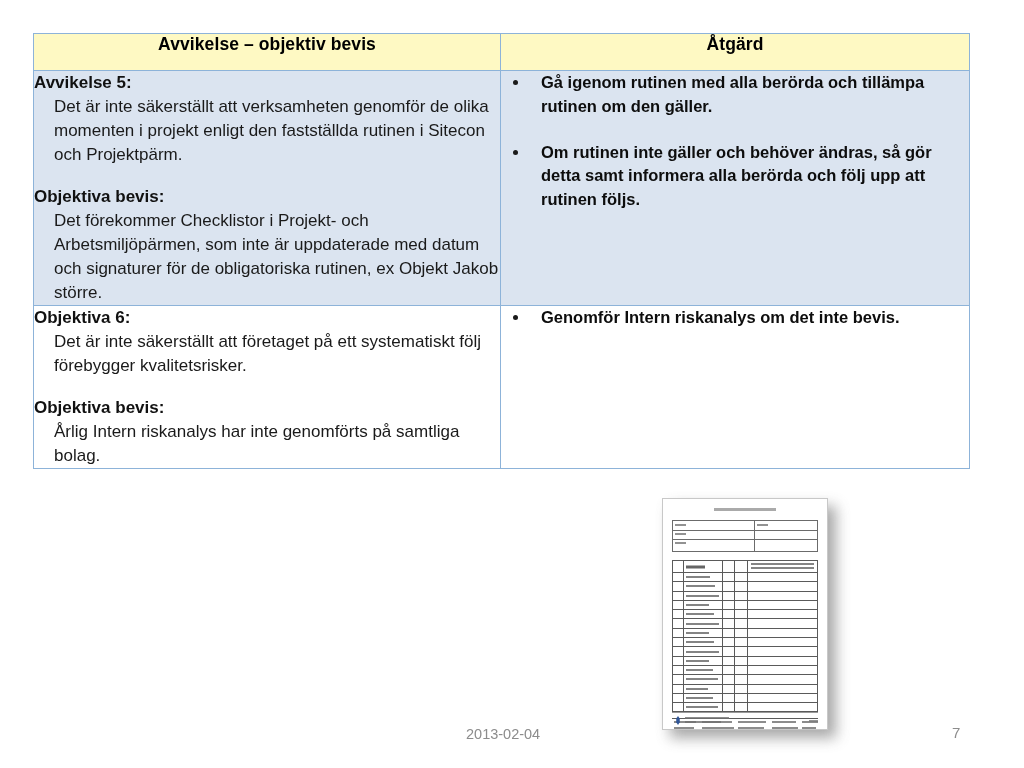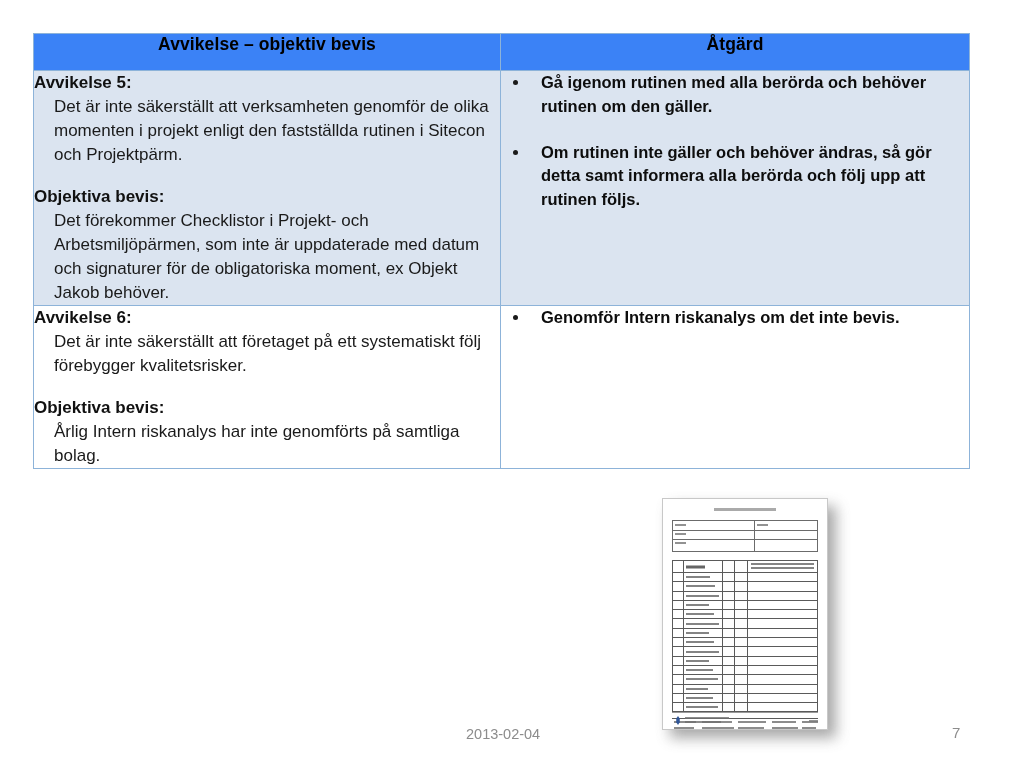--- a/index.html
+++ b/index.html
@@ -32,21 +32,21 @@
     border: 1px solid #8db3d9;
     vertical-align: top;
     padding: 0;
   }
 
   .col-left  { width: 467px; }
   .col-right { width: 469px; }
 
   
   .hdr-cell {
-    background: #3b82f6;
+    background: #fef9c3;
     height: 36px;
     text-align: center;
     vertical-align: middle;
     font-size: 17.5px;
     font-weight: bold;
     color: #000000;
     letter-spacing: .1px;
   }
 
   
@@ -246,39 +246,39 @@
       </tr>
     </thead>
     <tbody>
 
       <tr>
         <td class="shaded cell-pad-left">
           <div class="lbl">Avvikelse 5:</div>
           <div class="body-txt">Det är inte säkerställt att verksamheten genomför de olika momenten i projekt enligt den fastställda rutinen i Sitecon och Projektpärm.</div>
           <div class="gap"></div>
           <div class="lbl">Objektiva bevis:</div>
-          <div class="body-txt">Det förekommer Checklistor i Projekt- och Arbetsmiljöpärmen, som inte är uppdaterade med datum och signaturer för de obligatoriska moment, ex Objekt Jakob behöver.</div>
+          <div class="body-txt">Det förekommer Checklistor i Projekt- och Arbetsmiljöpärmen, som inte är uppdaterade med datum och signaturer för de obligatoriska rutinen, ex Objekt Jakob större.</div>
         </td>
         <td class="shaded cell-pad-right">
           <ul class="bullets">
             <li>
               <span class="bdot"></span>
-              <span>Gå igenom rutinen med alla berörda och behöver rutinen om den gäller.</span>
+              <span>Gå igenom rutinen med alla berörda och tillämpa rutinen om den gäller.</span>
             </li>
             <li>
               <span class="bdot"></span>
               <span>Om rutinen inte gäller och behöver ändras, så gör detta samt informera alla berörda och följ upp att rutinen följs.</span>
             </li>
           </ul>
         </td>
       </tr>
 
       <tr>
         <td class="plain cell-pad-left">
-          <div class="lbl">Avvikelse 6:</div>
+          <div class="lbl">Objektiva 6:</div>
           <div class="body-txt">Det är inte säkerställt att företaget på ett systematiskt följ förebygger kvalitetsrisker.</div>
           <div class="gap"></div>
           <div class="lbl">Objektiva bevis:</div>
           <div class="body-txt">Årlig Intern riskanalys har inte genomförts på samtliga bolag.</div>
         </td>
         <td class="plain cell-pad-right">
           <ul class="bullets">
             <li>
               <span class="bdot"></span>
               <span>Genomför Intern riskanalys om det inte bevis.</span>

